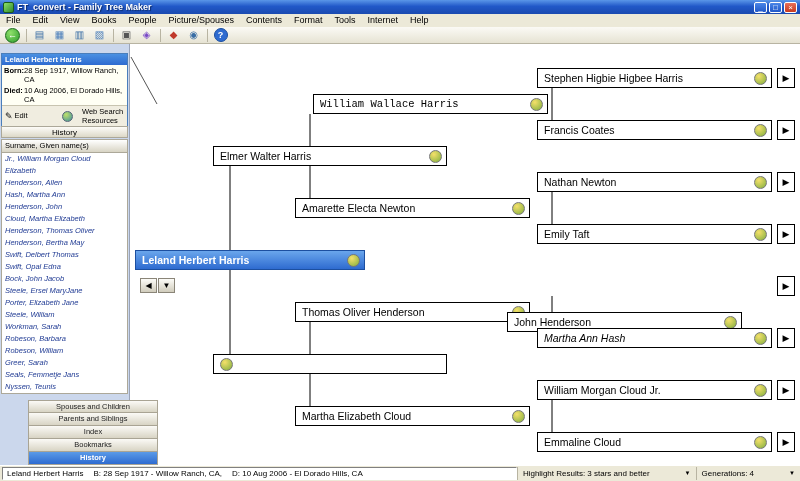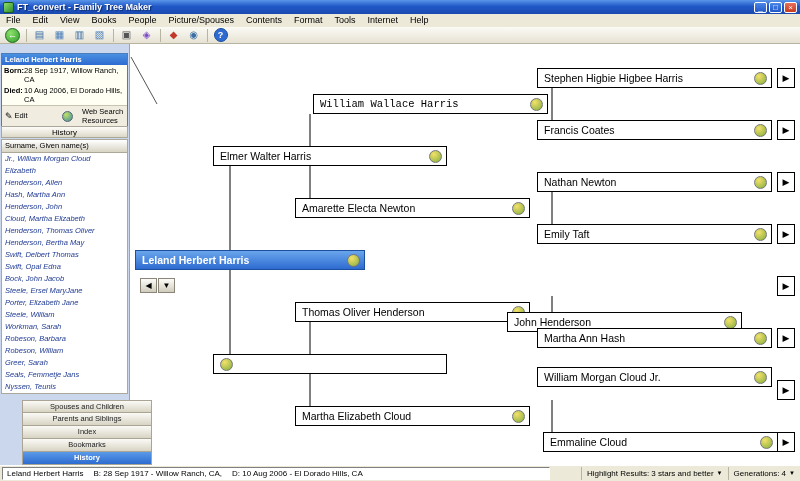--- a/index.html
+++ b/index.html
@@ -58,21 +58,21 @@
     background:radial-gradient(circle at 35% 30%,#BFE06A,#3E8E9E);}
   .history-caption{position:absolute;left:1px;top:126px;width:127px;height:12px;
     background:linear-gradient(180deg,#FDFCF8,#DDD9C8);border:1px solid #ACA899;
     font-size:8px;text-align:center;line-height:11px;box-sizing:border-box;z-index:5;}
   .name-list{position:absolute;left:1px;top:139px;width:127px;height:255px;background:#fff;
     border:1px solid #ACA899;overflow:hidden;box-sizing:border-box;z-index:5;}
   .list-header{height:12px;background:linear-gradient(180deg,#FFFFFF,#D8D4C4);
     border-bottom:1px solid #ACA899;font-size:7.5px;line-height:12px;padding-left:3px;color:#000;}
   .name-row{height:12px;line-height:12px;font-size:7.5px;color:#1F3A93;padding-left:3px;
     white-space:nowrap;overflow:hidden;font-style:italic;}
-  .side-nav{position:absolute;left:8px;top:400px;width:130px;z-index:5;padding-left:14px;}
+  .side-nav{position:absolute;left:14px;top:400px;width:130px;z-index:5;padding-left:14px;}
   .side-btn{height:13px;line-height:12px;text-align:center;font-size:7.5px;color:#222;
     background:linear-gradient(180deg,#FBFAF6,#D8D4C4);border:1px solid #A9A494;border-top:none;
     box-sizing:border-box;}
   .side-btn.first{border-top:1px solid #A9A494;}
   .side-btn.active{background:linear-gradient(180deg,#5A9AE8,#2E6BD0);color:#fff;font-weight:bold;}
 
   
   .tree-area{position:absolute;left:130px;top:44px;width:670px;height:421px;background:#fff;z-index:1;}
   .tree-svg{position:absolute;left:0;top:0;z-index:2;}
   .pbox{position:absolute;height:20px;background:#fff;border:1px solid #000;box-sizing:border-box;
@@ -90,21 +90,21 @@
 
   
   .statusbar{position:absolute;left:0;top:465px;width:800px;height:16px;background:#ECE9D8;
     border-top:1px solid #fff;display:flex;align-items:center;font-size:8px;
     box-sizing:border-box;z-index:6;}
   .status-left{margin-left:2px;width:548px;height:13px;line-height:11px;background:#fff;
     border:1px solid;border-color:#808080 #fff #fff #808080;padding:0 4px;box-sizing:border-box;
     overflow:hidden;white-space:nowrap;display:flex;gap:10px;}
   .status-right{margin-left:auto;display:flex;align-items:center;height:13px;}
   .status-drop{display:flex;align-items:center;padding:0 5px;border-left:1px solid #B8B4A2;
-    height:13px;line-height:13px;white-space:nowrap;}
+    height:13px;line-height:13px;white-space:nowrap;gap:32px;}
   .drop-arrow{margin-left:3px;font-size:6px;}
 </style>
 </head>
 <body>
 
 <div class="app">
 
   <div class="titlebar">
     <div class="app-icon"></div>
     <div class="title-text">FT_convert - Family Tree Maker</div>
@@ -281,29 +281,29 @@
     <span class="leaf-icon"></span>
   </div>
   <div class="pbox" style="left:537px;top:224px;width:235px;">
     <span class="lbl">Emily Taft</span>
     <span class="leaf-icon"></span>
   </div>
   <div class="pbox" style="left:507px;top:276px;width:235px;margin-top:36px;">
     <span class="lbl">John Henderson</span>
     <span class="leaf-icon"></span>
   </div>
-  <div class="pbox" style="left:537px;top:328px;width:235px;">
+  <div class="pbox" style="left:537px;top:328px;width:235px;font-style:italic;">
     <span class="lbl">Martha Ann Hash</span>
     <span class="leaf-icon"></span>
   </div>
-  <div class="pbox" style="left:537px;top:367px;width:235px;gap:29px;">
+  <div class="pbox" style="left:537px;top:380px;width:235px;gap:29px;">
     <span class="lbl">William Morgan Cloud Jr.</span>
     <span class="leaf-icon"></span>
   </div>
-  <div class="pbox" style="left:537px;top:432px;width:235px;margin-left:6px;">
+  <div class="pbox" style="left:537px;top:432px;width:235px;">
     <span class="lbl">Emmaline Cloud</span>
     <span class="leaf-icon"></span>
   </div>
 
   <div class="arrowbtn" style="left:777px;top:68px;">▶</div>
   <div class="arrowbtn" style="left:777px;top:120px;">▶</div>
   <div class="arrowbtn" style="left:777px;top:172px;">▶</div>
   <div class="arrowbtn" style="left:777px;top:224px;">▶</div>
   <div class="arrowbtn" style="left:777px;top:276px;">▶</div>
   <div class="arrowbtn" style="left:777px;top:328px;">▶</div>

